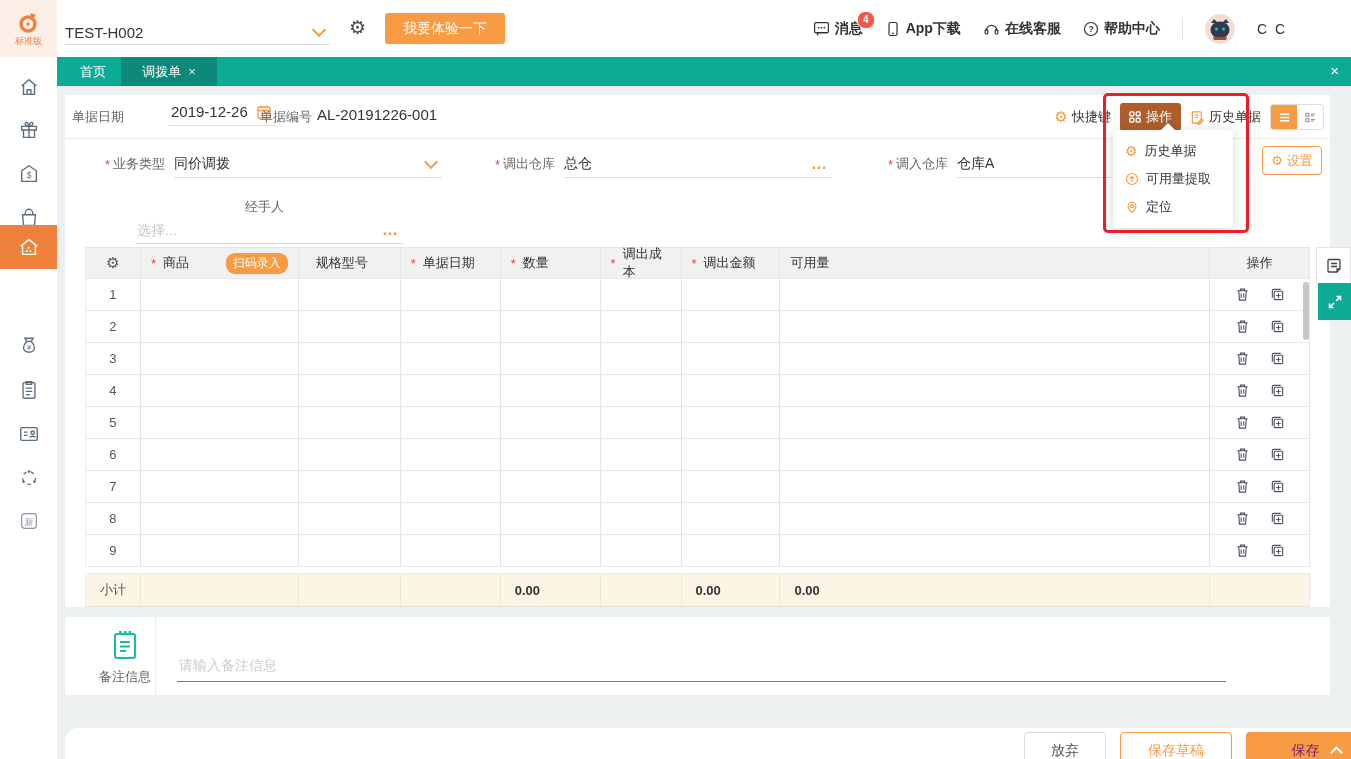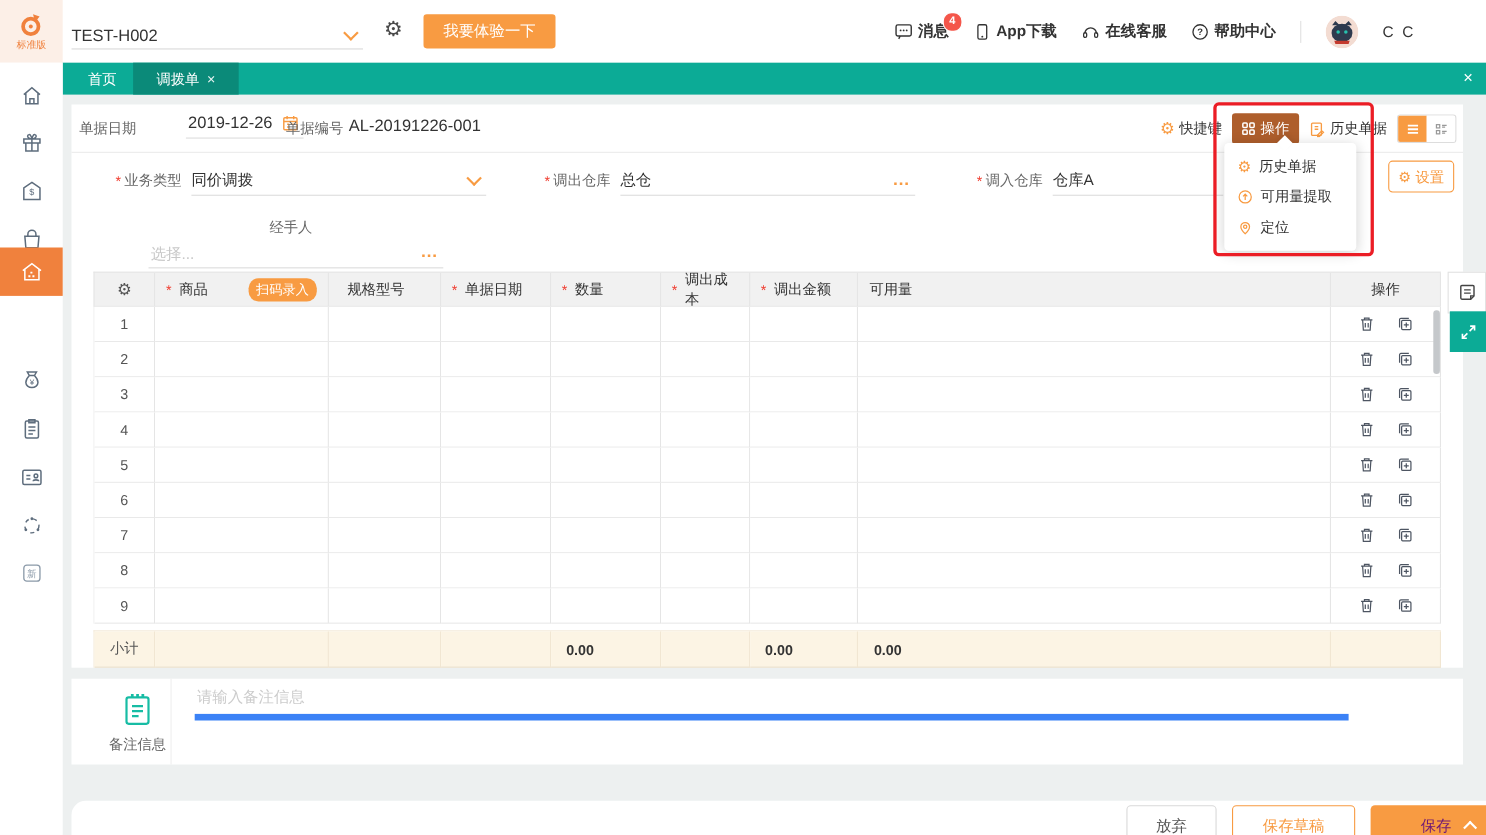--- a/index.html
+++ b/index.html
@@ -109,21 +109,21 @@
   .float-note{position:absolute;right:0;top:247px;width:33px;height:36px;background:#fff;border:1px solid #e2e2e2;
     display:flex;align-items:center;justify-content:center;cursor:pointer;z-index:40;}
   .float-expand{position:absolute;right:0;top:283px;width:33px;height:37px;background:#0CAB96;
     display:flex;align-items:center;justify-content:center;cursor:pointer;z-index:40;}
   .scroll-thumb{position:absolute;left:1303px;top:282px;width:6px;height:58px;background:#c5c8cb;border-radius:3px;}
 
   
   .remark-icon{position:absolute;left:44px;top:11px;}
   .remark-lbl{position:absolute;left:20px;top:51px;width:80px;text-align:center;font-size:13px;color:#666;}
   .remark-div{position:absolute;left:90px;top:0;width:1px;height:78px;background:#efefef;}
-  .remark-input{position:absolute;left:112px;top:4px;width:1045px;border:none;border-bottom:6px solid #3b82f6;
+  .remark-input{position:absolute;left:112px;top:36px;width:1045px;border:none;border-bottom:1px solid #3b82f6;
     outline:none;font-size:14px;color:#4c1d95;padding:4px 2px 8px;background:transparent;}
   .remark-input::placeholder{color:#ccc;}
 
   
   .foot-btns{position:absolute;right:20px;top:0;height:45px;display:flex;align-items:center;gap:14px;}
   .btn{height:37px;border-radius:4px;font-size:14px;display:flex;align-items:center;justify-content:center;
     cursor:pointer;box-sizing:border-box;}
   .btn-plain{width:82px;border:1px solid #d9d9d9;color:#555;background:#fff;}
   .btn-draft{width:112px;border:1px solid #F89B42;color:#F89B42;background:#fff;}
   .btn-save{width:140px;background:#F89B42;color:#701a75;gap:12px;}

